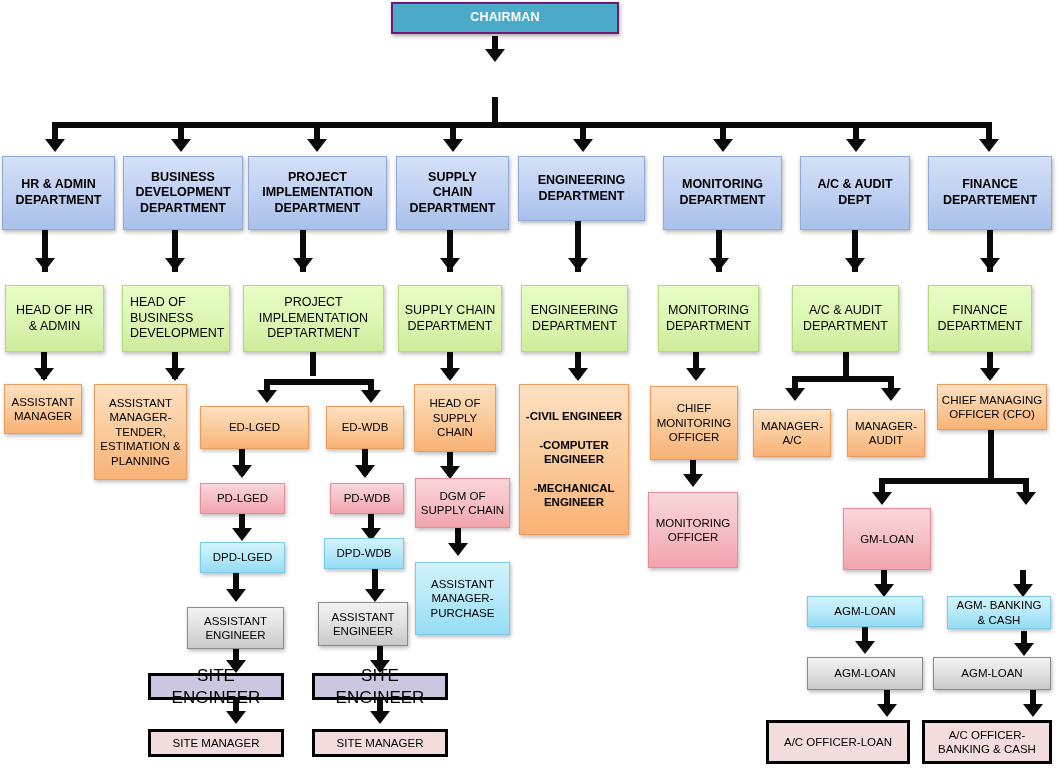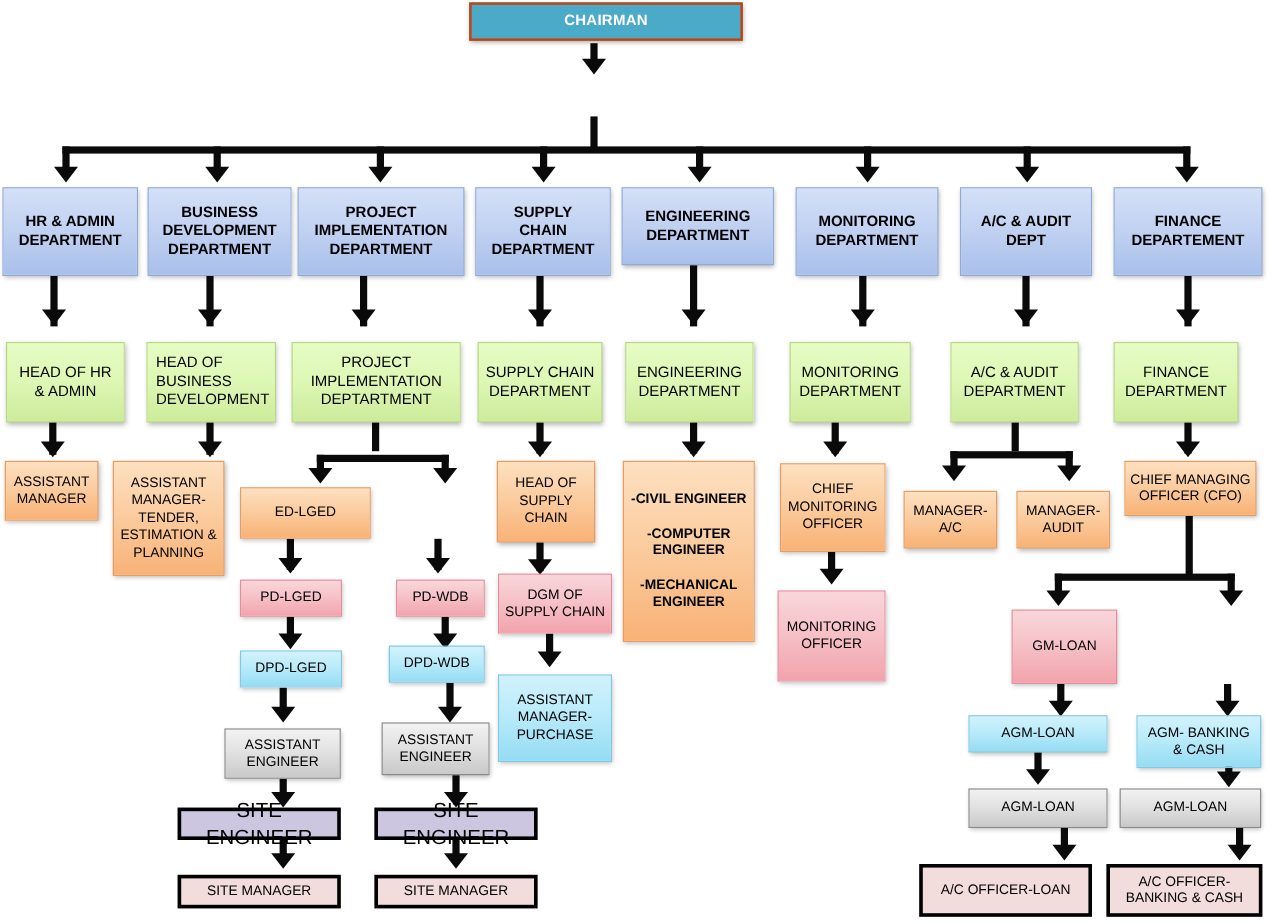--- a/index.html
+++ b/index.html
@@ -21,21 +21,21 @@
     text-align: center;
     line-height: 1.25;
     color: #000;
     z-index: 5;
   }
   .node .lbl { display: block; width: 100%; padding: 0 3px; white-space: pre-line; }
 
   
   .t-teal {
     background: #4BAAC8;
-    border: 2px solid #c2410c;
+    border: 2px solid #701a75;
     color: #ffffff;
     font-weight: bold;
     font-size: 12.5px;
     letter-spacing: .2px;
     box-shadow: 1px 2px 4px rgba(0,0,0,.35);
   }
   .t-blue {
     background: linear-gradient(180deg,#d4e0f7 0%,#c2d2f2 45%,#a9c0ea 100%);
     border: 1px solid #8fa9d8;
     font-weight: bold;
@@ -284,20 +284,23 @@
   <div class="arrow" style="left:226px;top:660px;"></div>
   <div class="node t-purple" style="left:148px;top:673px;width:136px;height:27px;">
     <span class="lbl">SITE ENGINEER</span>
   </div>
   <div class="vline" style="left:233px;top:700px;height:16px;"></div>
   <div class="arrow" style="left:226px;top:711px;"></div>
   <div class="node t-rose" style="left:148px;top:729px;width:136px;height:28px;">
     <span class="lbl">SITE MANAGER</span>
   </div>
 
+  <div class="node t-orange" style="left:326px;top:406px;width:78px;height:43px;">
+    <span class="lbl">ED-WDB</span>
+  </div>
   <div class="vline" style="left:362px;top:449px;height:26px;"></div>
   <div class="arrow" style="left:355px;top:465px;"></div>
   <div class="node t-pink" style="left:330px;top:483px;width:74px;height:31px;">
     <span class="lbl">PD-WDB</span>
   </div>
   <div class="vline" style="left:368px;top:514px;height:22px;"></div>
   <div class="arrow" style="left:361px;top:528px;"></div>
   <div class="node t-cyan" style="left:324px;top:538px;width:80px;height:31px;">
     <span class="lbl">DPD-WDB</span>
   </div>
@@ -400,21 +403,21 @@
   </div>
 
   <div class="vline" style="left:881px;top:570px;height:22px;"></div>
   <div class="arrow" style="left:874px;top:584px;"></div>
   <div class="vline" style="left:1020px;top:570px;height:22px;"></div>
   <div class="arrow" style="left:1013px;top:584px;"></div>
 
   <div class="node t-cyan" style="left:807px;top:596px;width:116px;height:31px;">
     <span class="lbl">AGM-LOAN</span>
   </div>
-  <div class="node t-cyan" style="left:947px;top:596px;width:104px;height:44px;">
+  <div class="node t-cyan" style="left:947px;top:596px;width:104px;height:33px;">
     <span class="lbl">AGM- BANKING
 &amp; CASH</span>
   </div>
 
   <div class="vline" style="left:862px;top:627px;height:22px;"></div>
   <div class="arrow" style="left:855px;top:641px;"></div>
   <div class="vline" style="left:1021px;top:631px;height:20px;"></div>
   <div class="arrow" style="left:1014px;top:643px;"></div>
 
   <div class="node t-gray" style="left:807px;top:657px;width:116px;height:33px;">

